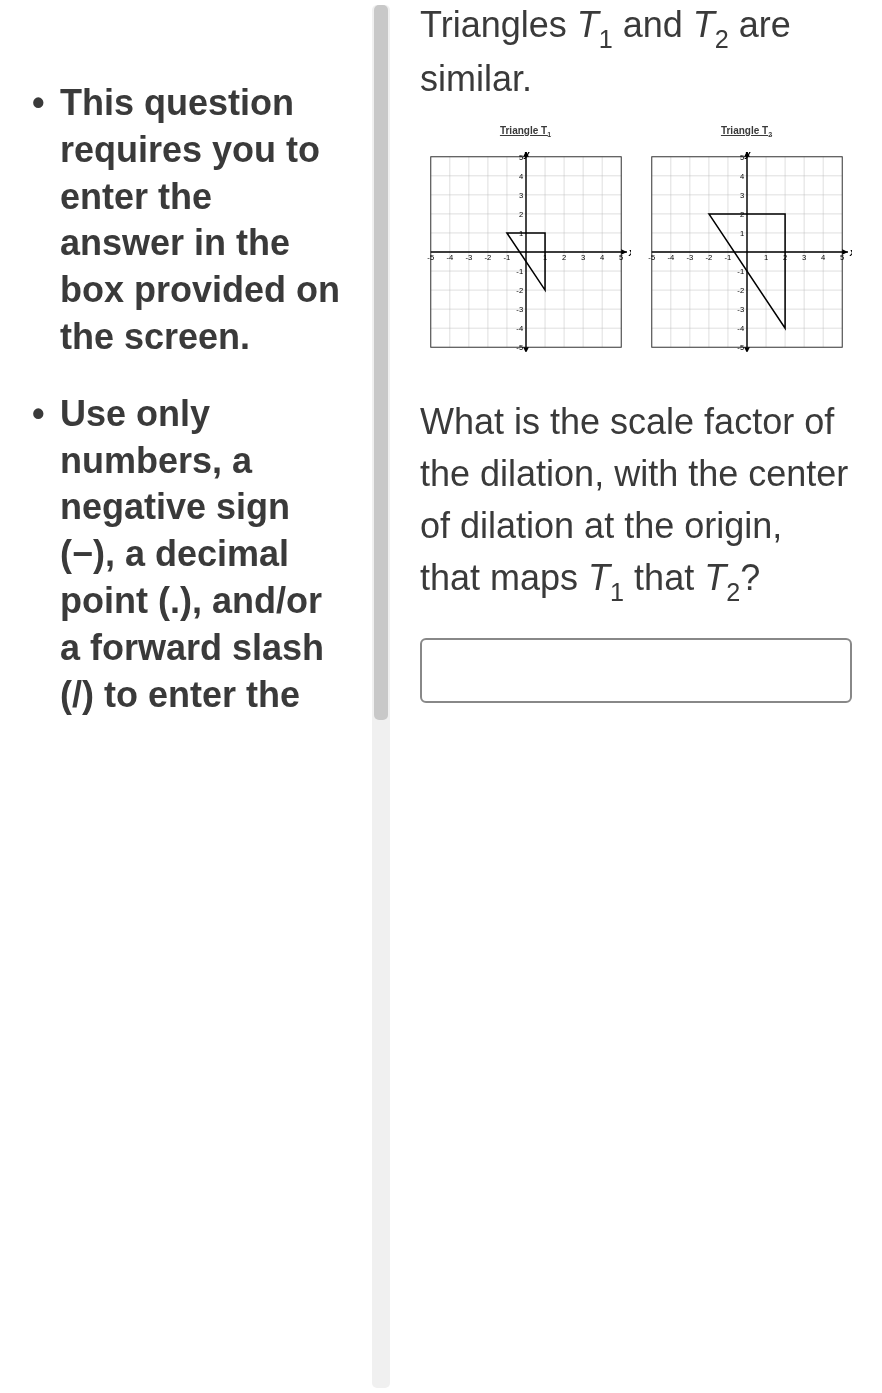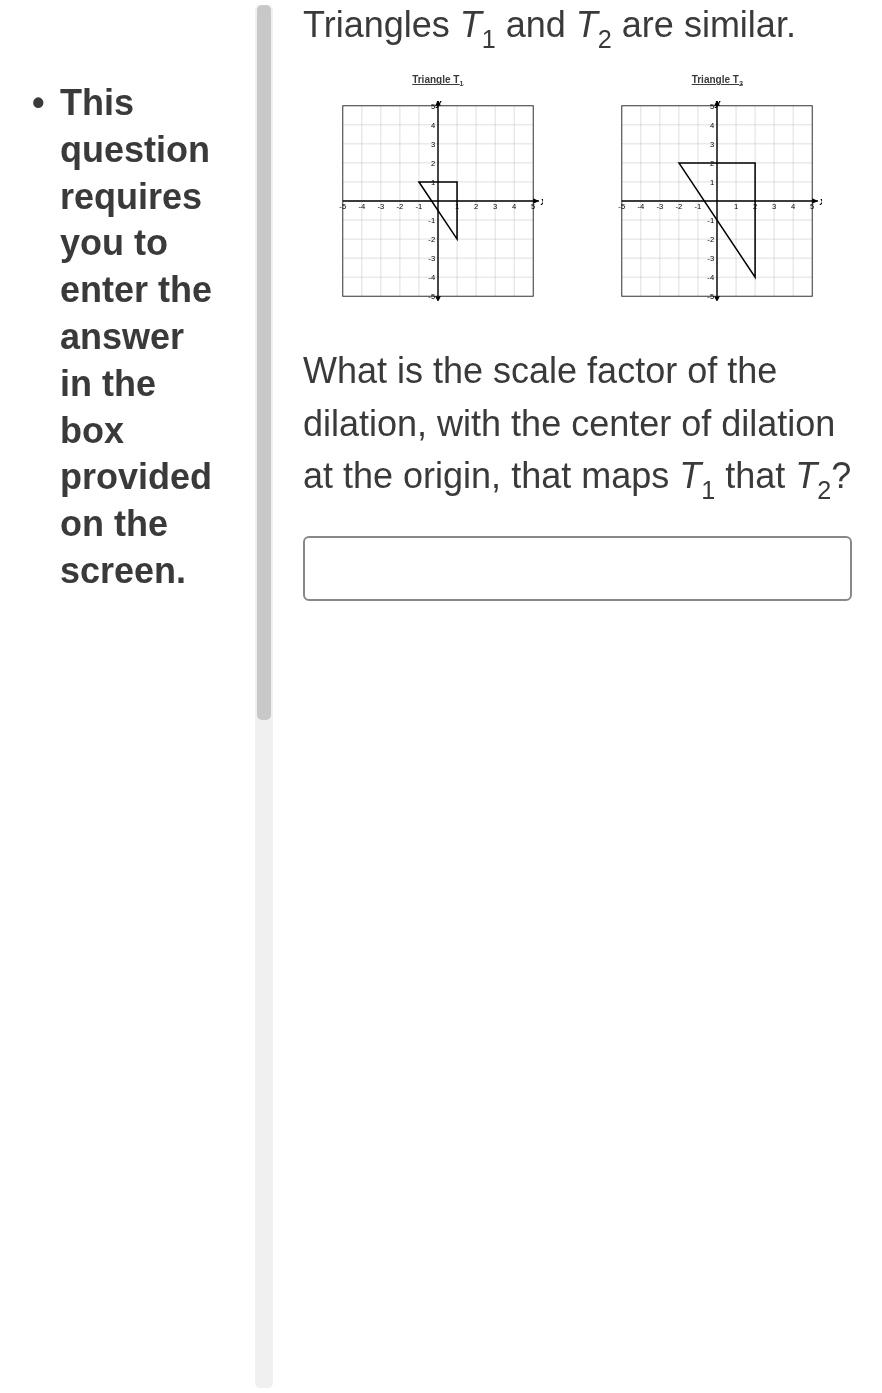--- a/index.html
+++ b/index.html
@@ -10,21 +10,21 @@
     body {
       font-family: 'Segoe UI', Tahoma, Geneva, Verdana, sans-serif;
       color: #3a3a3a;
       width: 882px;
       height: 1393px;
       display: flex;
       background: #fff;
       overflow: hidden;
     }
     .left-panel {
-      width: 255px;
+      width: 372px;
       padding: 80px 30px 16px 30px;
       flex-shrink: 0;
     }
     .scrollbar-track {
       width: 18px;
       background: #f0f0f0;
       position: relative;
       flex-shrink: 0;
       border-radius: 5px;
       margin-top: 5px;
@@ -137,20 +137,23 @@
       padding: 8px 12px;
       background: #fff;
     }
   </style>
 </head>
 <body>
 
 <div class="left-panel">
   <ul class="instructions">
     <li>This question requires you to enter the answer in the box provided on the screen.</li>
+    <li>
+      <span>Use only numbers, a negative sign (</span><span>−</span><span>), a decimal point (.), and/or a forward slash (/) to enter the</span>
+    </li>
   </ul>
 </div>
 
 <div class="scrollbar-track">
   <div class="scrollbar-thumb"></div>
 </div>
 
 <div class="right-panel">
   <p class="question-intro">
     <span>Triangles </span><span style="font-style:italic">T</span><span class="sub">1</span><span> and </span><span style="font-style:italic">T</span><span class="sub">2</span><span> are similar.</span>

